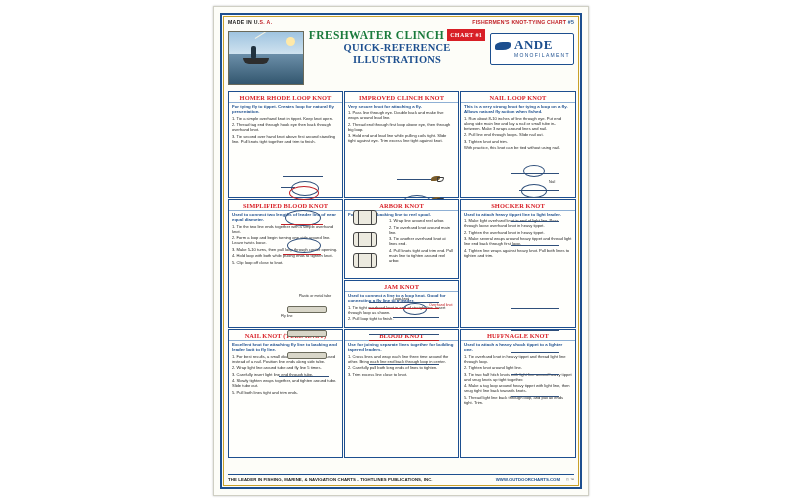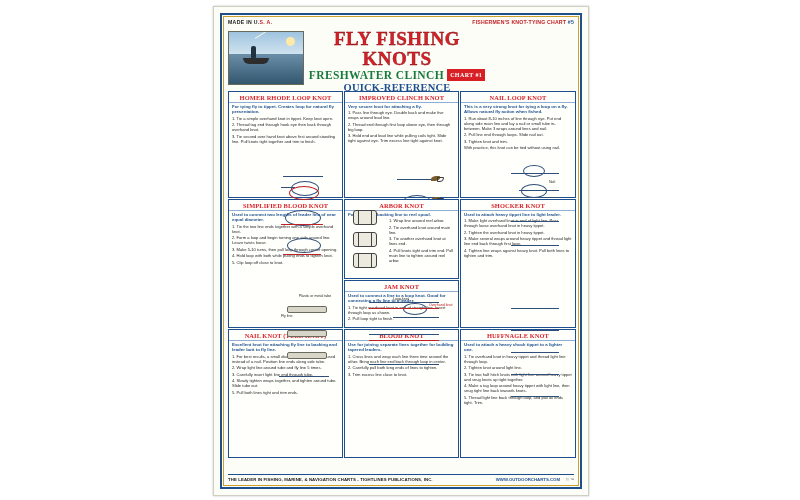--- a/index.html
+++ b/index.html
@@ -85,25 +85,29 @@
     </div>
 
     <div class="header">
       <div class="hdr-photo">
         <div class="sun"></div>
         <div class="boat"></div>
         <div class="angler"></div>
         <div class="rod"></div>
       </div>
       <div class="titles">
-        <div class="t1">FLY FISHING KNOTS</div>
         <div class="t2">
           <span>FRESHWATER CLINCH</span><span class="chip">CHART #1</span>
         </div>
         <div class="t3">QUICK-REFERENCE ILLUSTRATIONS</div>
+      </div>
+      <div class="logo">
+        <div class="fish"></div>
+        <div class="name">ANDE</div>
+        <div class="sub">MONOFILAMENT</div>
       </div>
     </div>
 
     <div class="grid">
 
       <div class="box" style="left:0;top:0;width:113px;height:105px;">
         <div class="bt">HOMER RHODE LOOP KNOT</div>
         <div class="bs">For tying fly to tippet. Creates loop for natural fly presentation.</div>
         <div class="steps">
           <div class="step">1. Tie a simple overhand knot in tippet. Keep knot open.</div>

